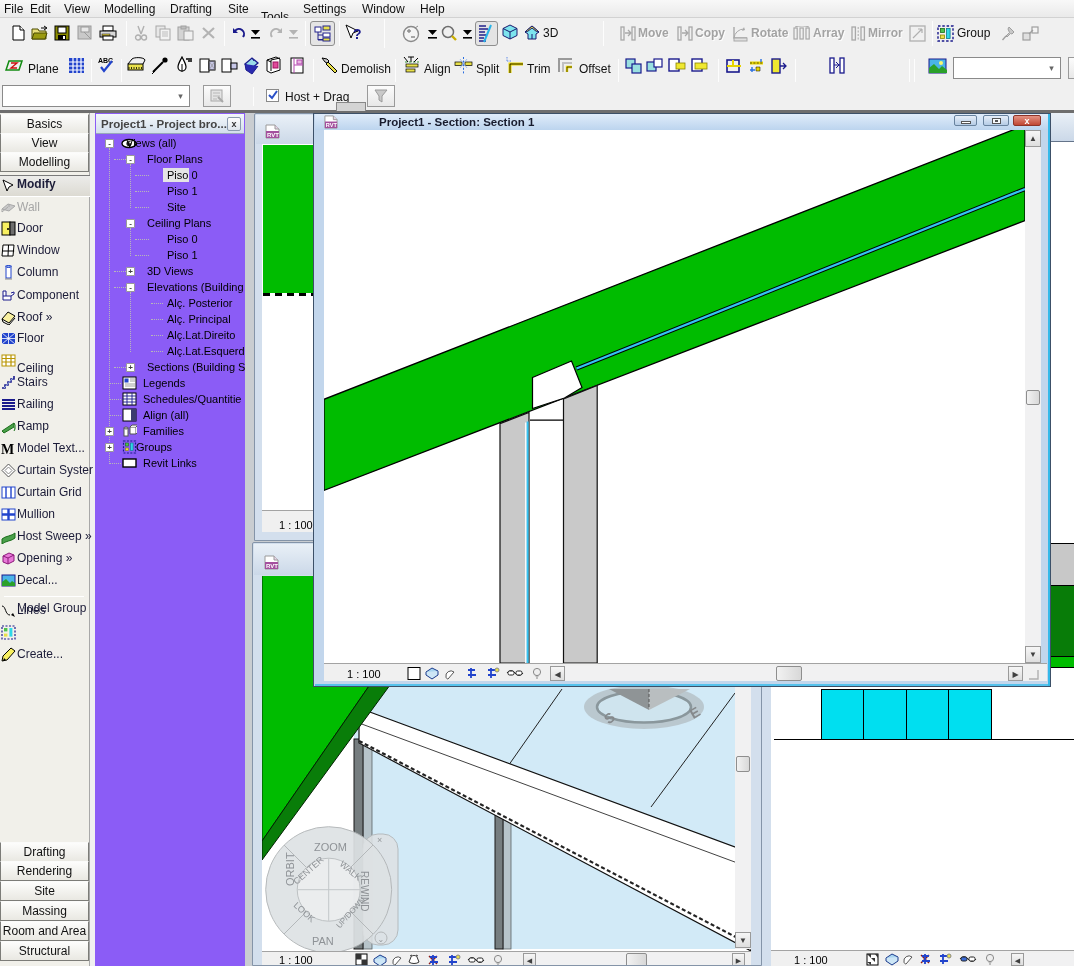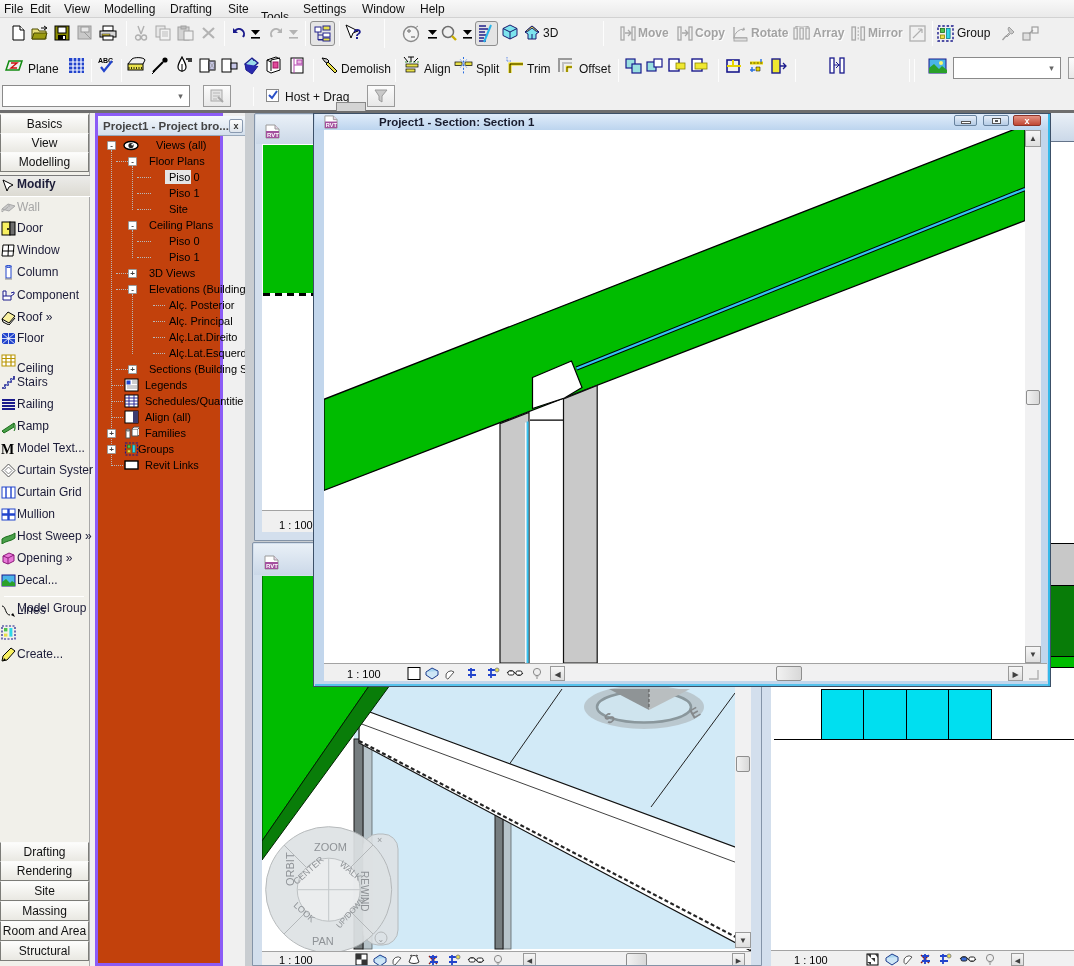--- a/index.html
+++ b/index.html
@@ -19,21 +19,21 @@
 .combo .arr { position:absolute; right:2px; top:3px; width:13px; height:14px; color:#666; font-size:9px; text-align:center; line-height:14px; }
 .raisedbtn { position:absolute; background:linear-gradient(#fcfcfc,#e8e8e8); border:1px solid #9a9a9a; }
 #darkline { left:0; top:110px; width:1074px; height:3px; background:#6e6e6e; }
 
 #designbar { left:0; top:113px; width:90px; height:853px; background:#f1f0ea; border-right:1px solid #a8a8a8; }
 .cat { position:absolute; left:0; width:89px; height:20px; background:linear-gradient(#fdfdfc,#e9e8e2); border:1px solid #7c7c78; border-top:1px solid #fbfbfa; font-size:12px; color:#111; text-align:center; line-height:18px; }
 .dbitem { position:absolute; left:17px; font-size:12px; color:#1c1c38; white-space:nowrap; }
 .dbgrey { color:#a6a6a6; }
 .dbicon { position:absolute; left:1px; width:15px; height:15px; }
 
-#browser { left:95px; top:113px; width:128px; height:853px; background:#c2410c; border:3px solid #8b5cf6; }
+#browser { left:95px; top:113px; width:150px; height:853px; background:#8b5cf6; border:1px solid #8b5cf6; }
 #btitle { position:absolute; left:0; top:0; width:148px; height:20px; background:linear-gradient(#f4f8fc,#d3dfec); border-bottom:1px solid #98a8ba; }
 #btitle span { position:absolute; left:5px; top:4px; font-size:11.5px; font-weight:bold; color:#444; }
 #bclose { position:absolute; right:3px; top:3px; width:14px; height:14px; border:1px solid #8a9ab0; border-radius:2px; background:linear-gradient(#fdfdfd,#dfe5ec); color:#333; font-size:9px; text-align:center; line-height:12px; font-weight:bold; }
 .trow { position:absolute; font-size:11px; color:#000; white-space:nowrap; }
 .texp { position:absolute; width:9px; height:9px; background:#fff; border:1px solid #9a9a9a; border-radius:1px; color:#404040; font-size:8px; line-height:7px; text-align:center; font-weight:bold; }
 .tdot { position:absolute; border-left:1px dotted #b8b8b8; width:1px; }
 .hdot { position:absolute; border-top:1px dotted #b8b8b8; height:1px; }
 
 #mdi { left:245px; top:113px; width:829px; height:853px; background:#c9cdd1; overflow:hidden; }
 .win { position:absolute; }
@@ -531,21 +531,21 @@
 <div class="hdot" style="left:55px;top:189px;width:12px"></div>
 <div class="hdot" style="left:55px;top:205px;width:12px"></div>
 <div class="hdot" style="left:55px;top:221px;width:12px"></div>
 <div class="hdot" style="left:55px;top:237px;width:12px"></div>
 <div class="texp" style="left:9px;top:25px">-</div>
 <svg class="abs" style="left:25px;top:24px" width="16" height="11" viewBox="0 0 16 11">
       <ellipse cx="8" cy="5.5" rx="7" ry="4" fill="#fff" stroke="#000" stroke-width="1.4"></ellipse>
       <circle cx="8" cy="5.5" r="2.6" fill="#222"></circle>
       <circle cx="9.2" cy="4.6" r=".9" fill="#fff"></circle>
     </svg>
-<span class="trow" style="left:58px;top:23px">Views (all)</span>
+<span class="trow" style="left:30px;top:23px">Views (all)</span>
 <div class="texp" style="left:30px;top:41px">-</div>
 <span class="trow" style="left:51px;top:39px">Floor Plans</span>
 <div class="abs" style="left:67px;top:54px;width:26px;height:14px;background:#e5e5e5"></div>
 <span class="trow" style="left:71px;top:55px">Piso 0</span>
 <span class="trow" style="left:71px;top:71px">Piso 1</span>
 <span class="trow" style="left:71px;top:87px">Site</span>
 <div class="texp" style="left:30px;top:105px">-</div>
 <span class="trow" style="left:51px;top:103px">Ceiling Plans</span>
 <span class="trow" style="left:71px;top:119px">Piso 0</span>
 <span class="trow" style="left:71px;top:135px">Piso 1</span>

